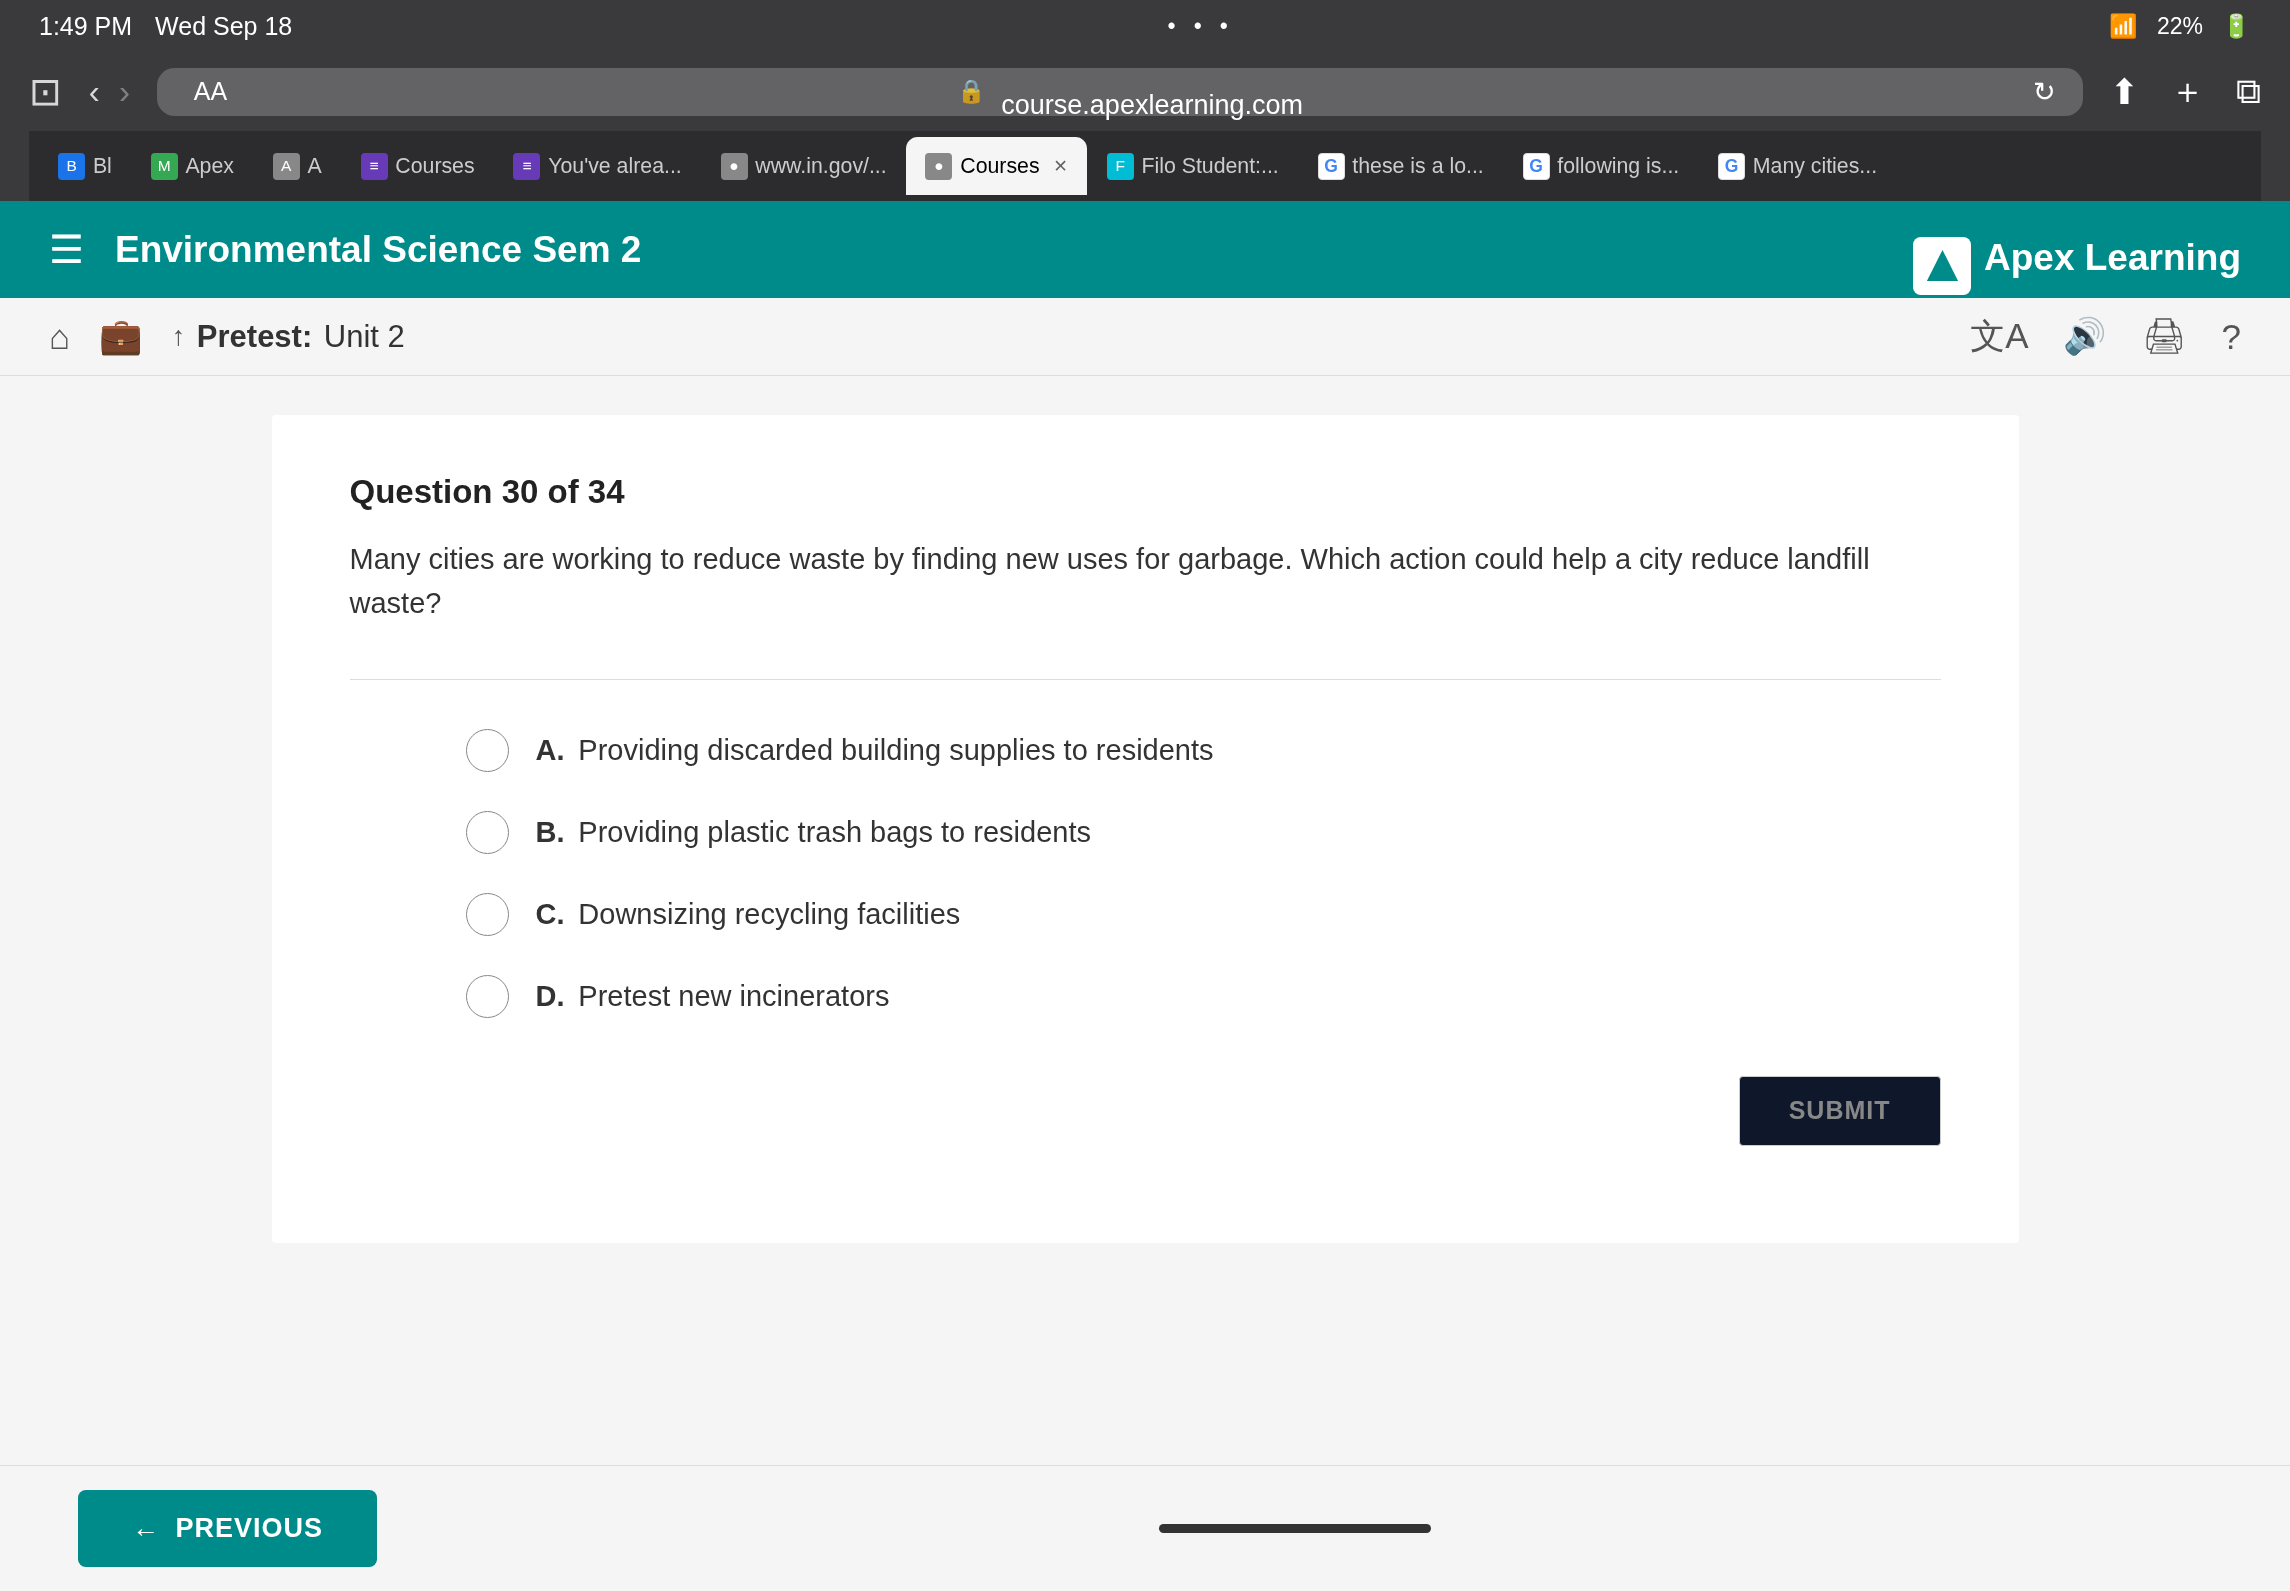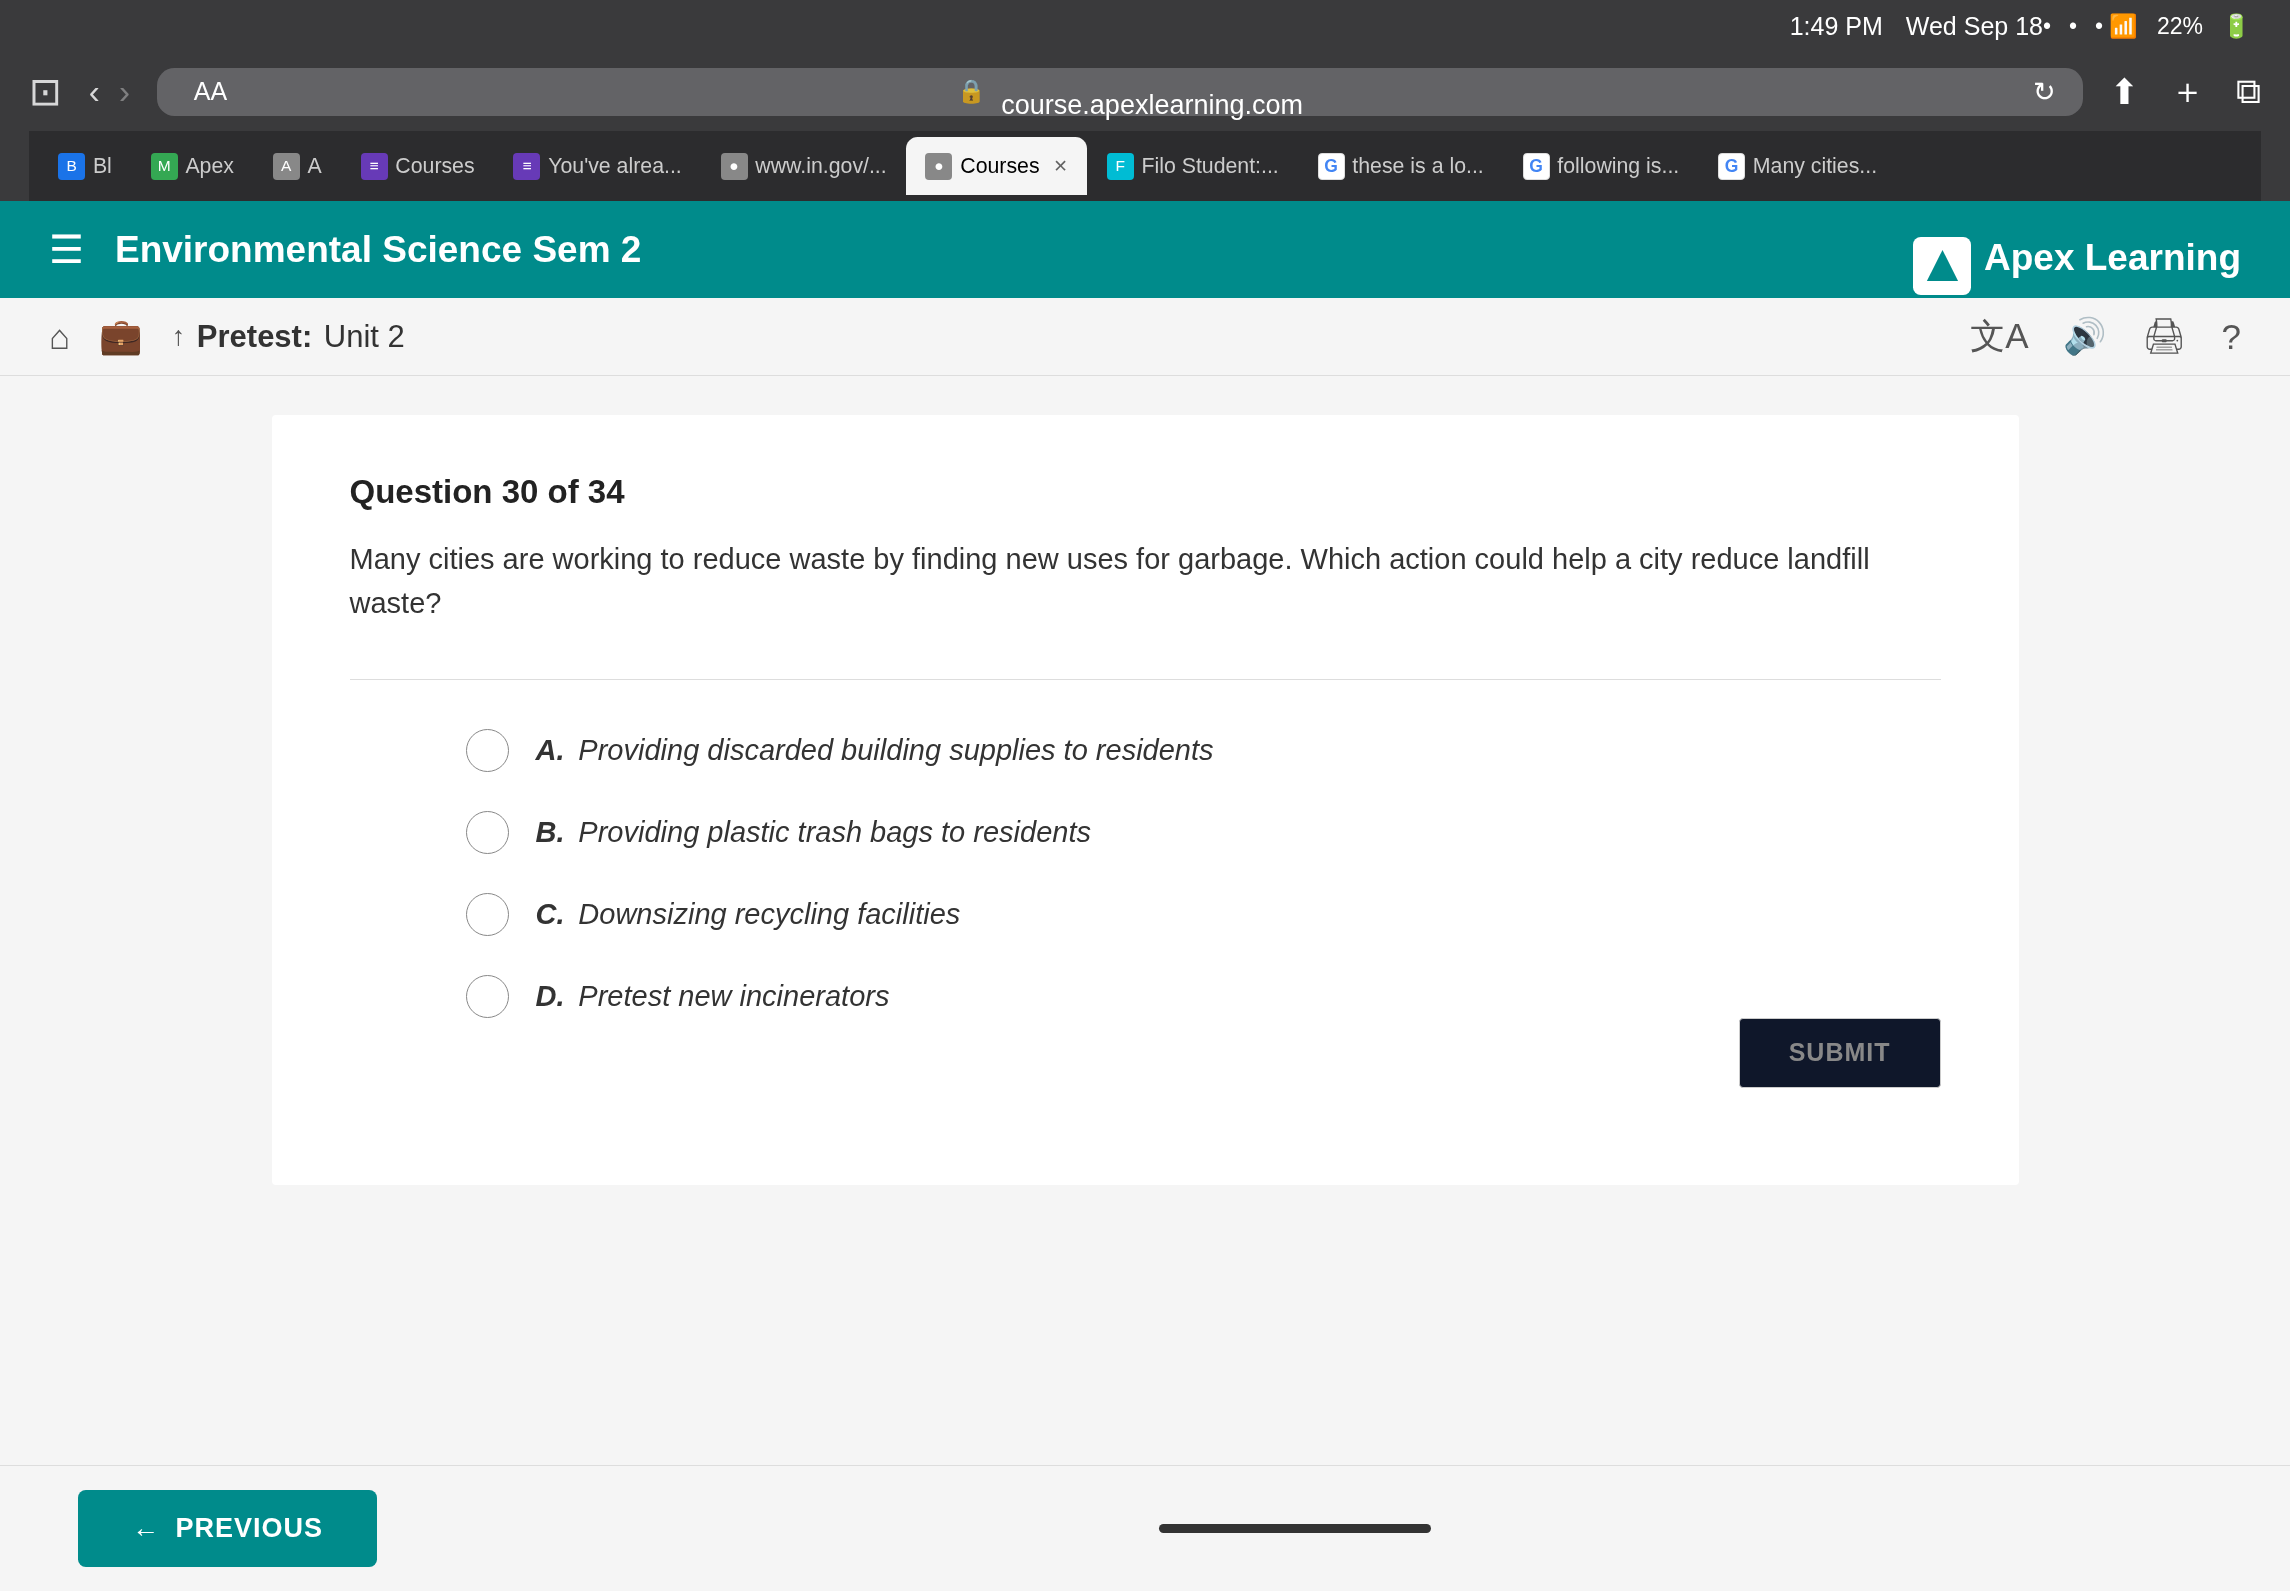--- a/index.html
+++ b/index.html
@@ -12,21 +12,21 @@
       overflow-x: hidden;
     }
 
     
     .status-bar {
       background: #3a3a3c;
       color: #fff;
       height: 52px;
       display: flex;
       align-items: center;
-      justify-content: flex-end;
+      justify-content: space-between;
       padding: 0 39px;
       font-size: 25px;
       font-weight: 500;
     }
     .status-left { display: flex; align-items: center; gap: 23px; }
     .status-right { display: flex; align-items: center; gap: 19.4px; font-size: 23px; }
 
     
     .browser-chrome {
       background: #3a3a3c;
@@ -197,21 +197,21 @@
       border: none;
       border-top: 1px solid #ddd;
       margin-bottom: 49px;
     }
 
     .answer-options {
       display: flex;
       flex-direction: column;
       gap: 39px;
       margin-left: 116px;
-      font-style: italic;
+      margin-bottom: 58px;
     }
 
     .answer-option {
       display: flex;
       align-items: center;
       gap: 27px;
       cursor: pointer;
     }
 
     .radio-circle {

